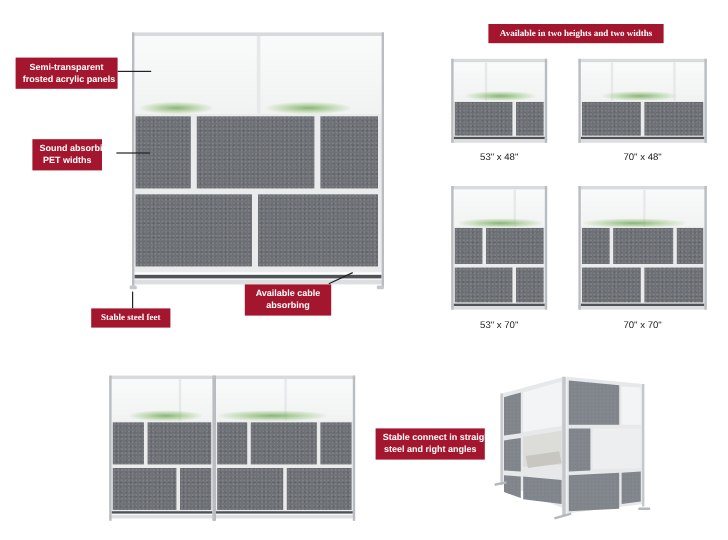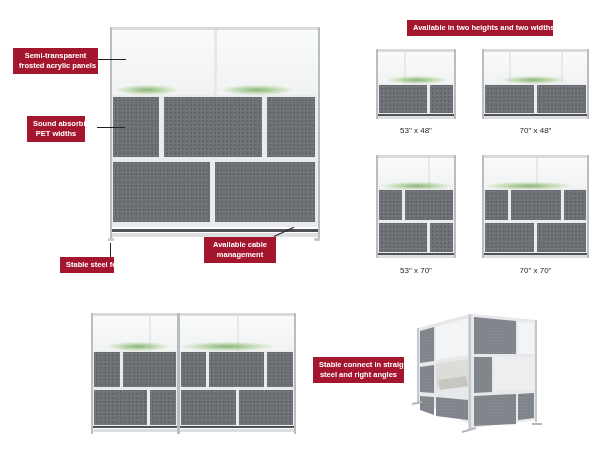--- a/index.html
+++ b/index.html
@@ -75,31 +75,31 @@
 </div>
 <div class="leader" style="left:98px; top:59px; width:28px;"></div>
 
 <div class="label" style="left:27px; top:116px; width:58px;">
   <div>Sound absorbing</div>
   <div>PET widths</div>
 </div>
 <div class="leader" style="left:97px; top:127px; width:28px;"></div>
 
 <div class="vleader" style="left:110px; top:243px; height:14px;"></div>
-<div class="label" style="left:60px; top:257px; width:54px;">
+<div class="label" style="left:76px; top:257px; width:66px;font-family:Liberation Serif, serif;">
   <div>Stable steel feet</div>
 </div>
 
 <div class="label" style="left:204px; top:237px; width:72px;">
   <div>Available cable</div>
-  <div>management</div>
+  <div>absorbing</div>
 </div>
 <div class="leader" style="left:274px; top:236px; width:22px; transform:rotate(-25deg); transform-origin:left center;"></div>
 
-<div class="label" style="left:407px; top:20px; width:146px;">
+<div class="label" style="left:407px; top:20px; width:146px;font-family:Liberation Serif, serif;">
   <div>Available in two heights and two widths</div>
 </div>
 
 <div class="partition" style="left:376px; top:49px; width:80px; height:70px;">
   <div class="top-rail"></div>
   <div class="frost" style="height:32px;">
     <div class="mullion" style="left:26px; width:2px;"></div>
     <div class="plant" style="left:10px; width:58px; height:8px;"></div>
   </div>
   <div class="pet-area" style="top:35px; height:30px;">

